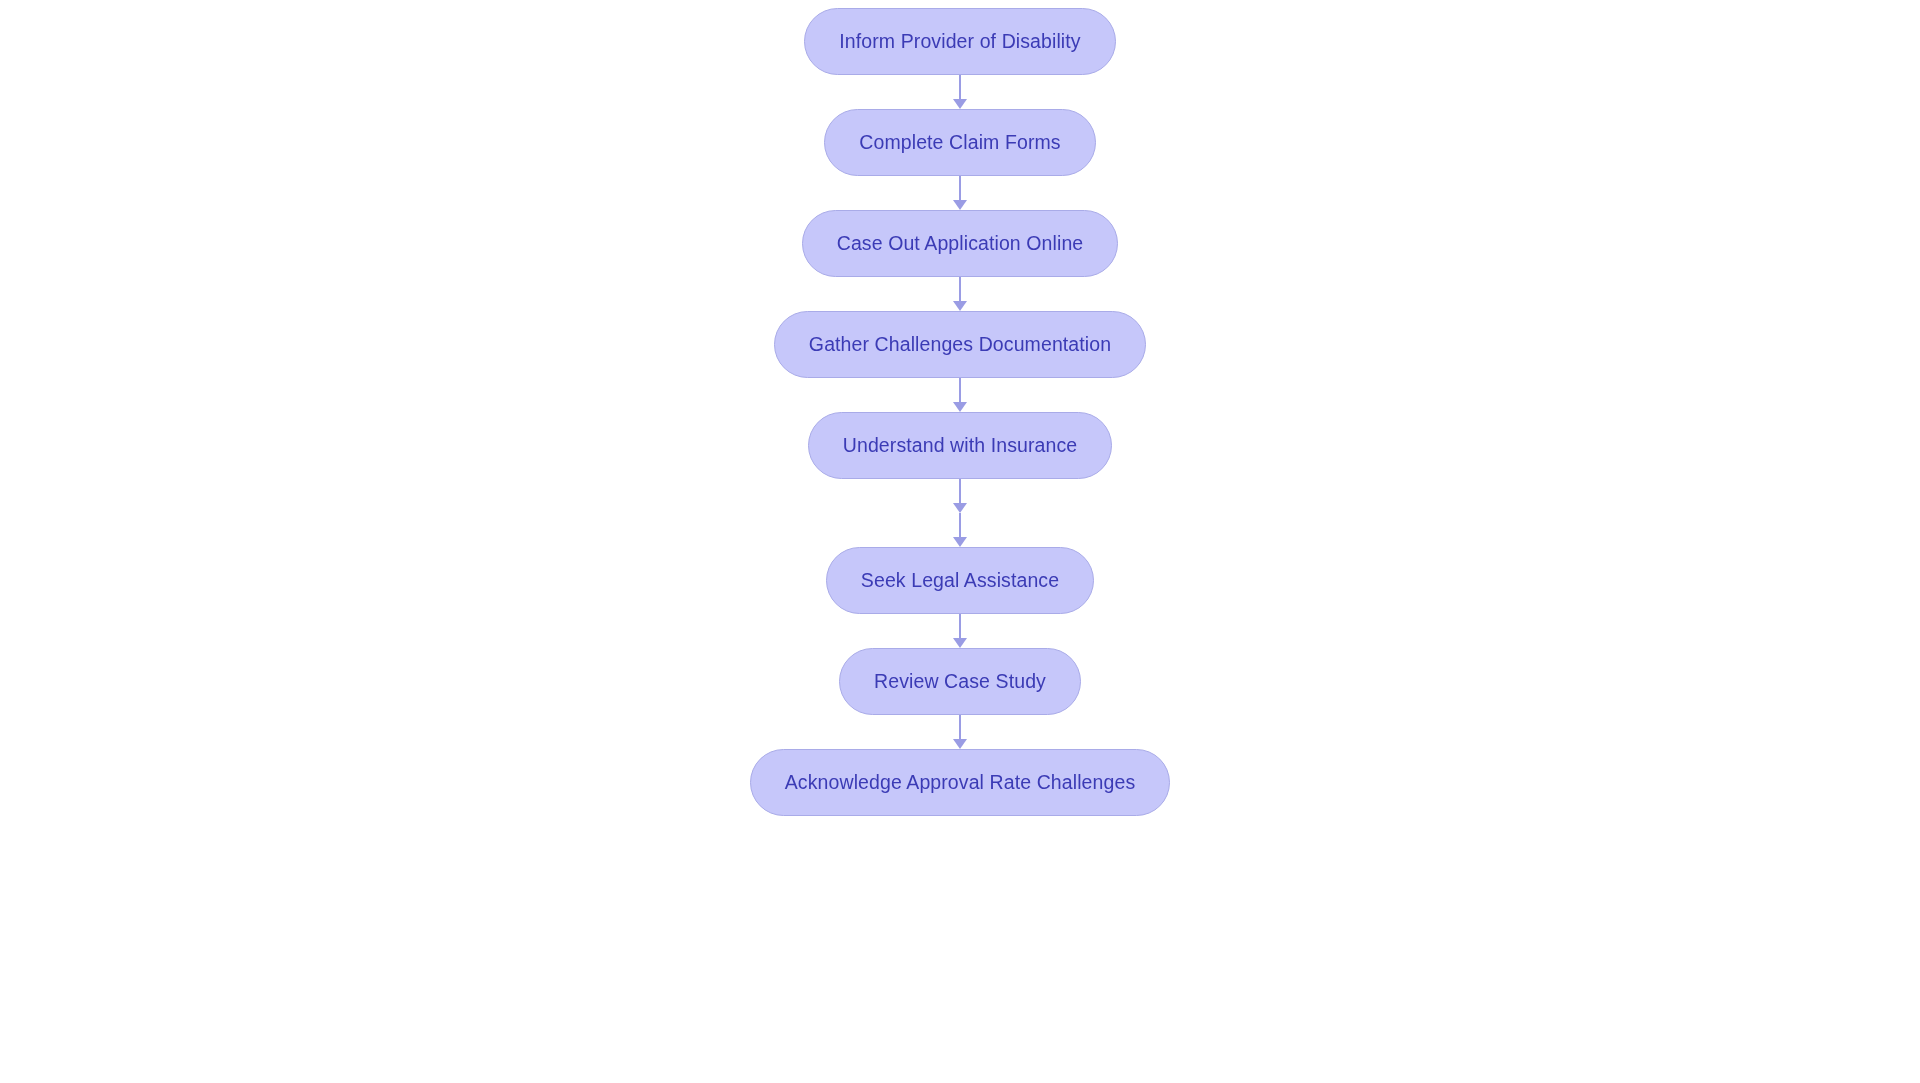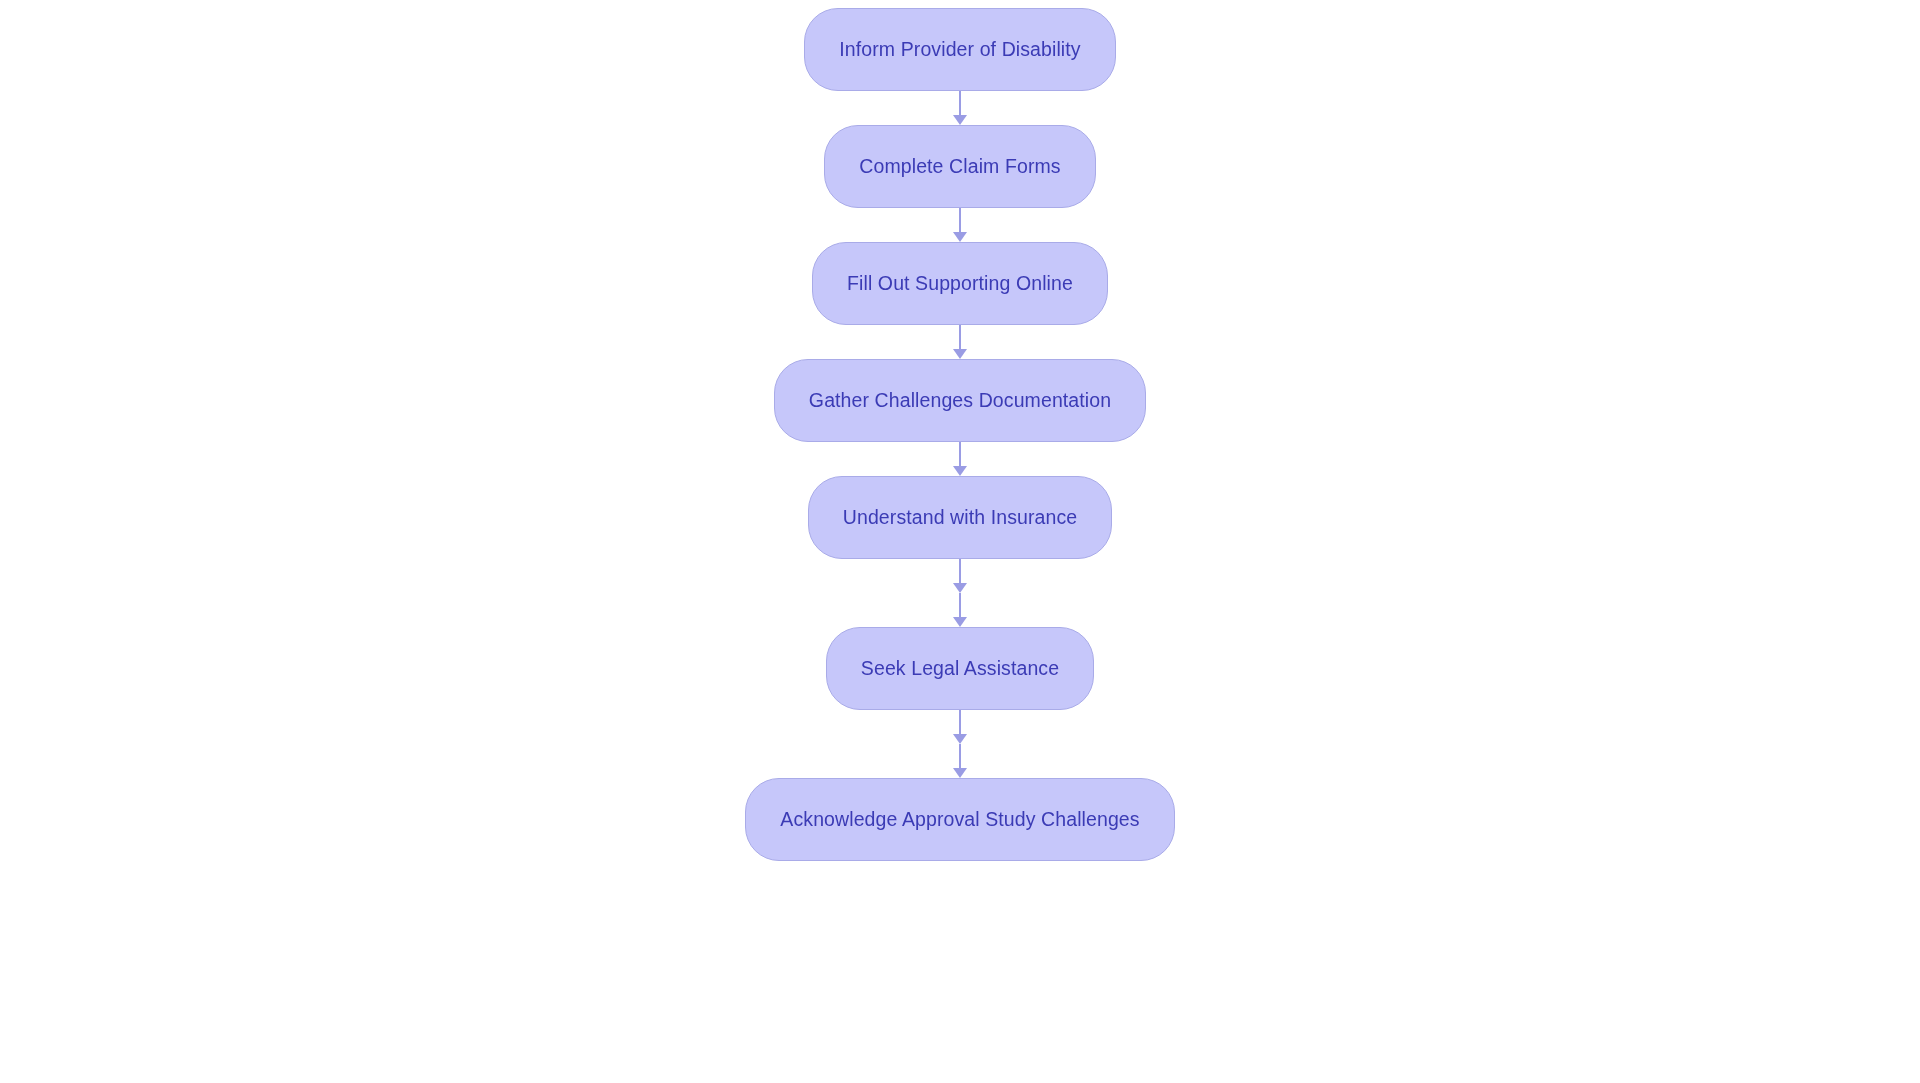--- a/index.html
+++ b/index.html
@@ -26,21 +26,21 @@
     top: 0;
     width: 1920px;
     height: 1083px;
     display: flex;
     flex-direction: column;
     align-items: center;
     justify-content: flex-start;
   }
   .node {
     box-sizing: border-box;
-    height: 83px;
+    height: 67px;
     border-radius: 34px;
     background: #c6c7fa;
     border: 1.4px solid #a9abe8;
     display: flex;
     align-items: center;
     justify-content: center;
     color: #3b3bb5;
     font-size: 19.5px;
     font-weight: 400;
     letter-spacing: 0.1px;
@@ -97,21 +97,21 @@
     <div class="node">
       <span>Complete Claim Forms</span>
     </div>
 
     <div class="connector">
       <div class="conn-line"></div>
       <div class="conn-head"></div>
     </div>
 
     <div class="node">
-      <span>Fill Out Supporting Online</span>
+      <span>Case Out Application Online</span>
     </div>
 
     <div class="connector">
       <div class="conn-line"></div>
       <div class="conn-head"></div>
     </div>
 
     <div class="node">
       <span>Gather Challenges Documentation</span>
     </div>
@@ -138,24 +138,27 @@
 
     <div class="node">
       <span>Seek Legal Assistance</span>
     </div>
 
     <div class="connector">
       <div class="conn-line"></div>
       <div class="conn-head"></div>
     </div>
 
+    <div class="node">
+      <span>Review Case Study</span>
+    </div>
 
     <div class="connector">
       <div class="conn-line"></div>
       <div class="conn-head"></div>
     </div>
 
     <div class="node">
-      <span>Acknowledge Approval Study Challenges</span>
+      <span>Acknowledge Approval Rate Challenges</span>
     </div>
 
   </div>
 </div>
 
 </body></html>

